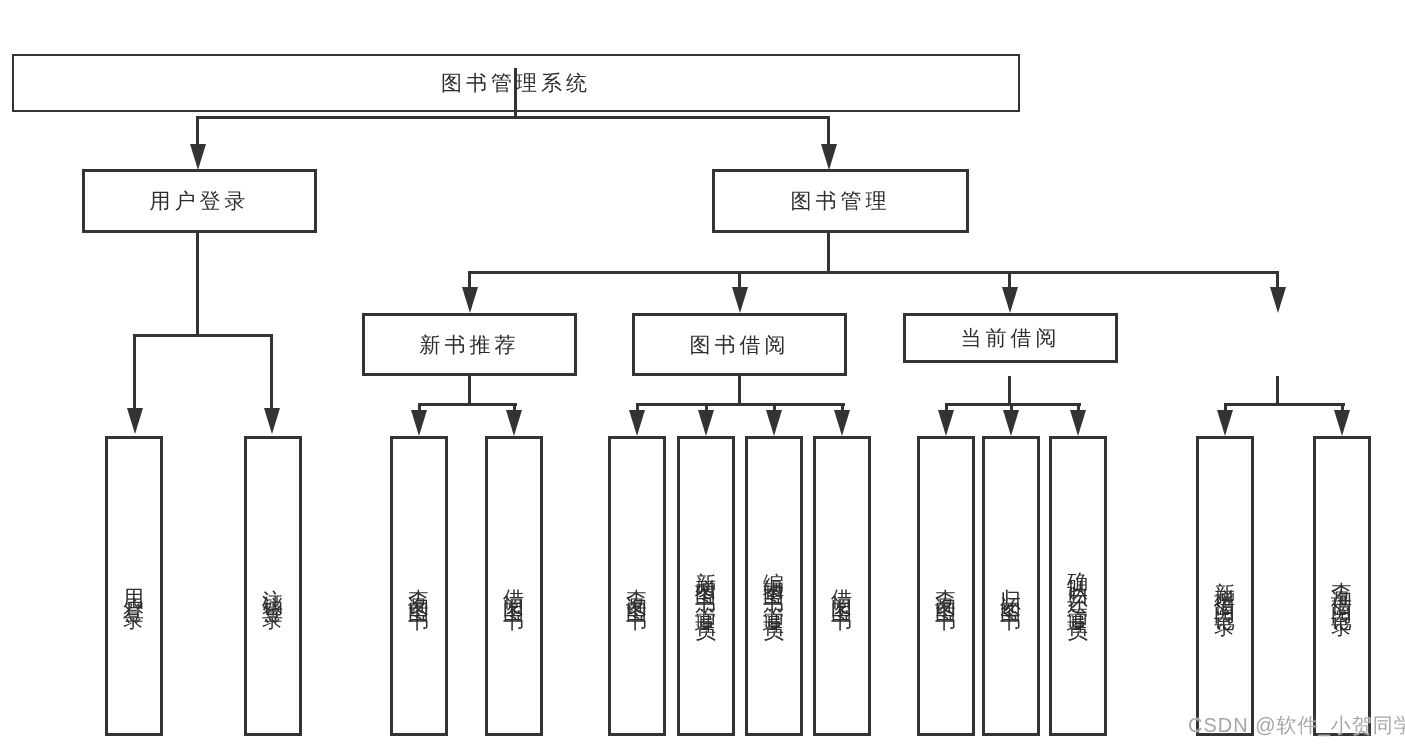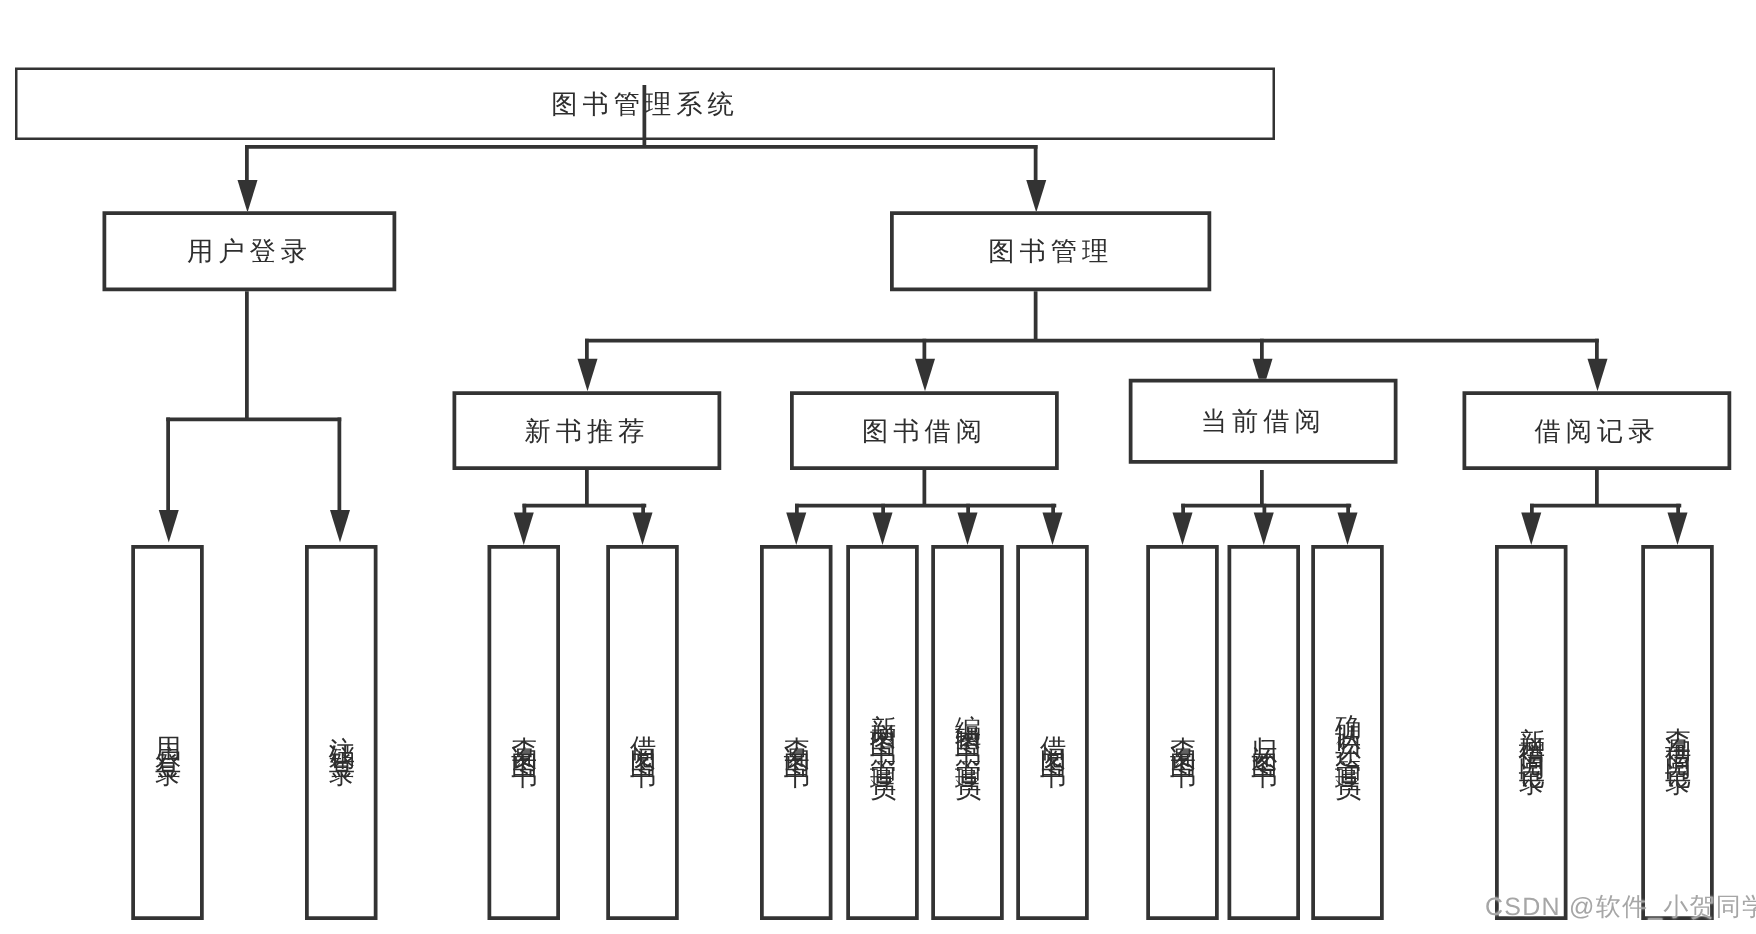--- a/index.html
+++ b/index.html
@@ -75,25 +75,22 @@
   <div class="arrow" style="left:1002px;top:287px;"></div>
   <div class="ln" style="left:1276px;top:271px;width:3px;height:18px;"></div>
   <div class="arrow" style="left:1270px;top:287px;"></div>
 
   <div class="hbox" style="left:362px;top:313px;width:215px;height:63px;justify-content:center;">
     <span>新书推荐</span>
   </div>
   <div class="hbox" style="left:632px;top:313px;width:215px;height:63px;">
     <span>图书借阅</span>
   </div>
-  <div class="hbox" style="left:903px;top:303px;width:215px;height:68px;">
+  <div class="hbox" style="left:903px;top:313px;width:215px;height:50px;">
     <span>当前借阅</span>
-  </div>
-  <div class="hbox" style="left:1170px;top:313px;width:215px;height:63px;">
-    <span>借阅记录</span>
   </div>
 
   <div class="ln" style="left:468px;top:376px;width:3px;height:29px;"></div>
   <div class="ln" style="left:418px;top:403px;width:99px;height:3px;"></div>
   <div class="ln" style="left:418px;top:403px;width:3px;height:10px;"></div>
   <div class="arrow" style="left:411px;top:410px;"></div>
   <div class="ln" style="left:513px;top:403px;width:3px;height:10px;"></div>
   <div class="arrow" style="left:506px;top:410px;"></div>
 
   <div class="ln" style="left:738px;top:376px;width:3px;height:29px;"></div>

